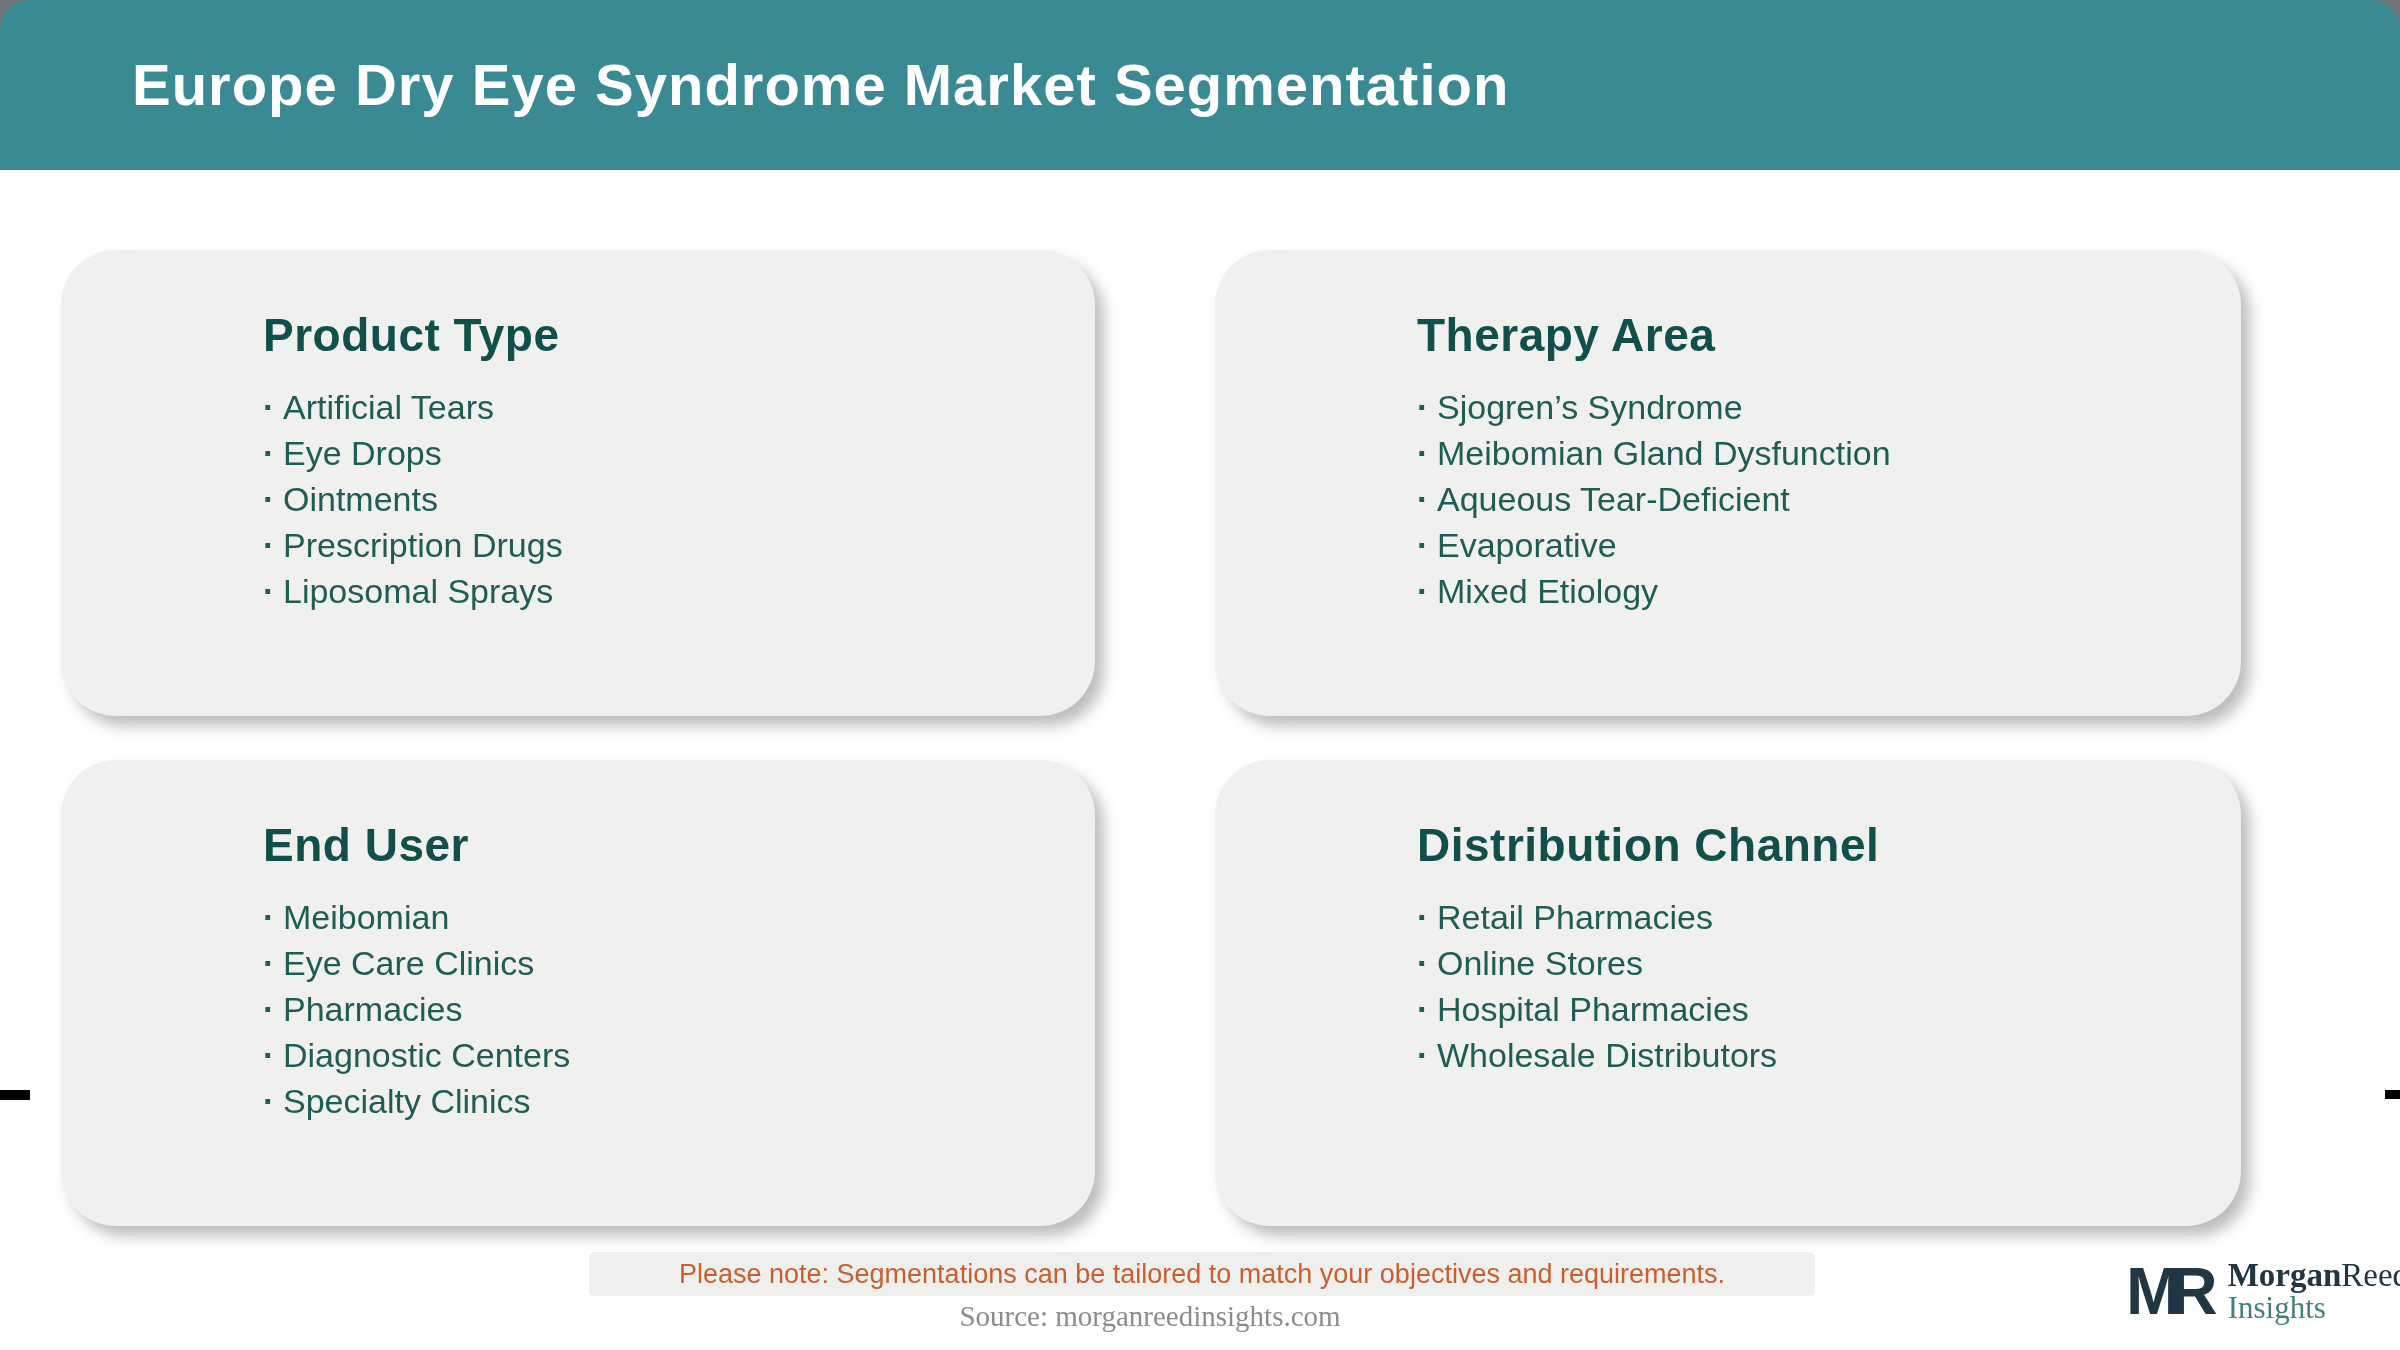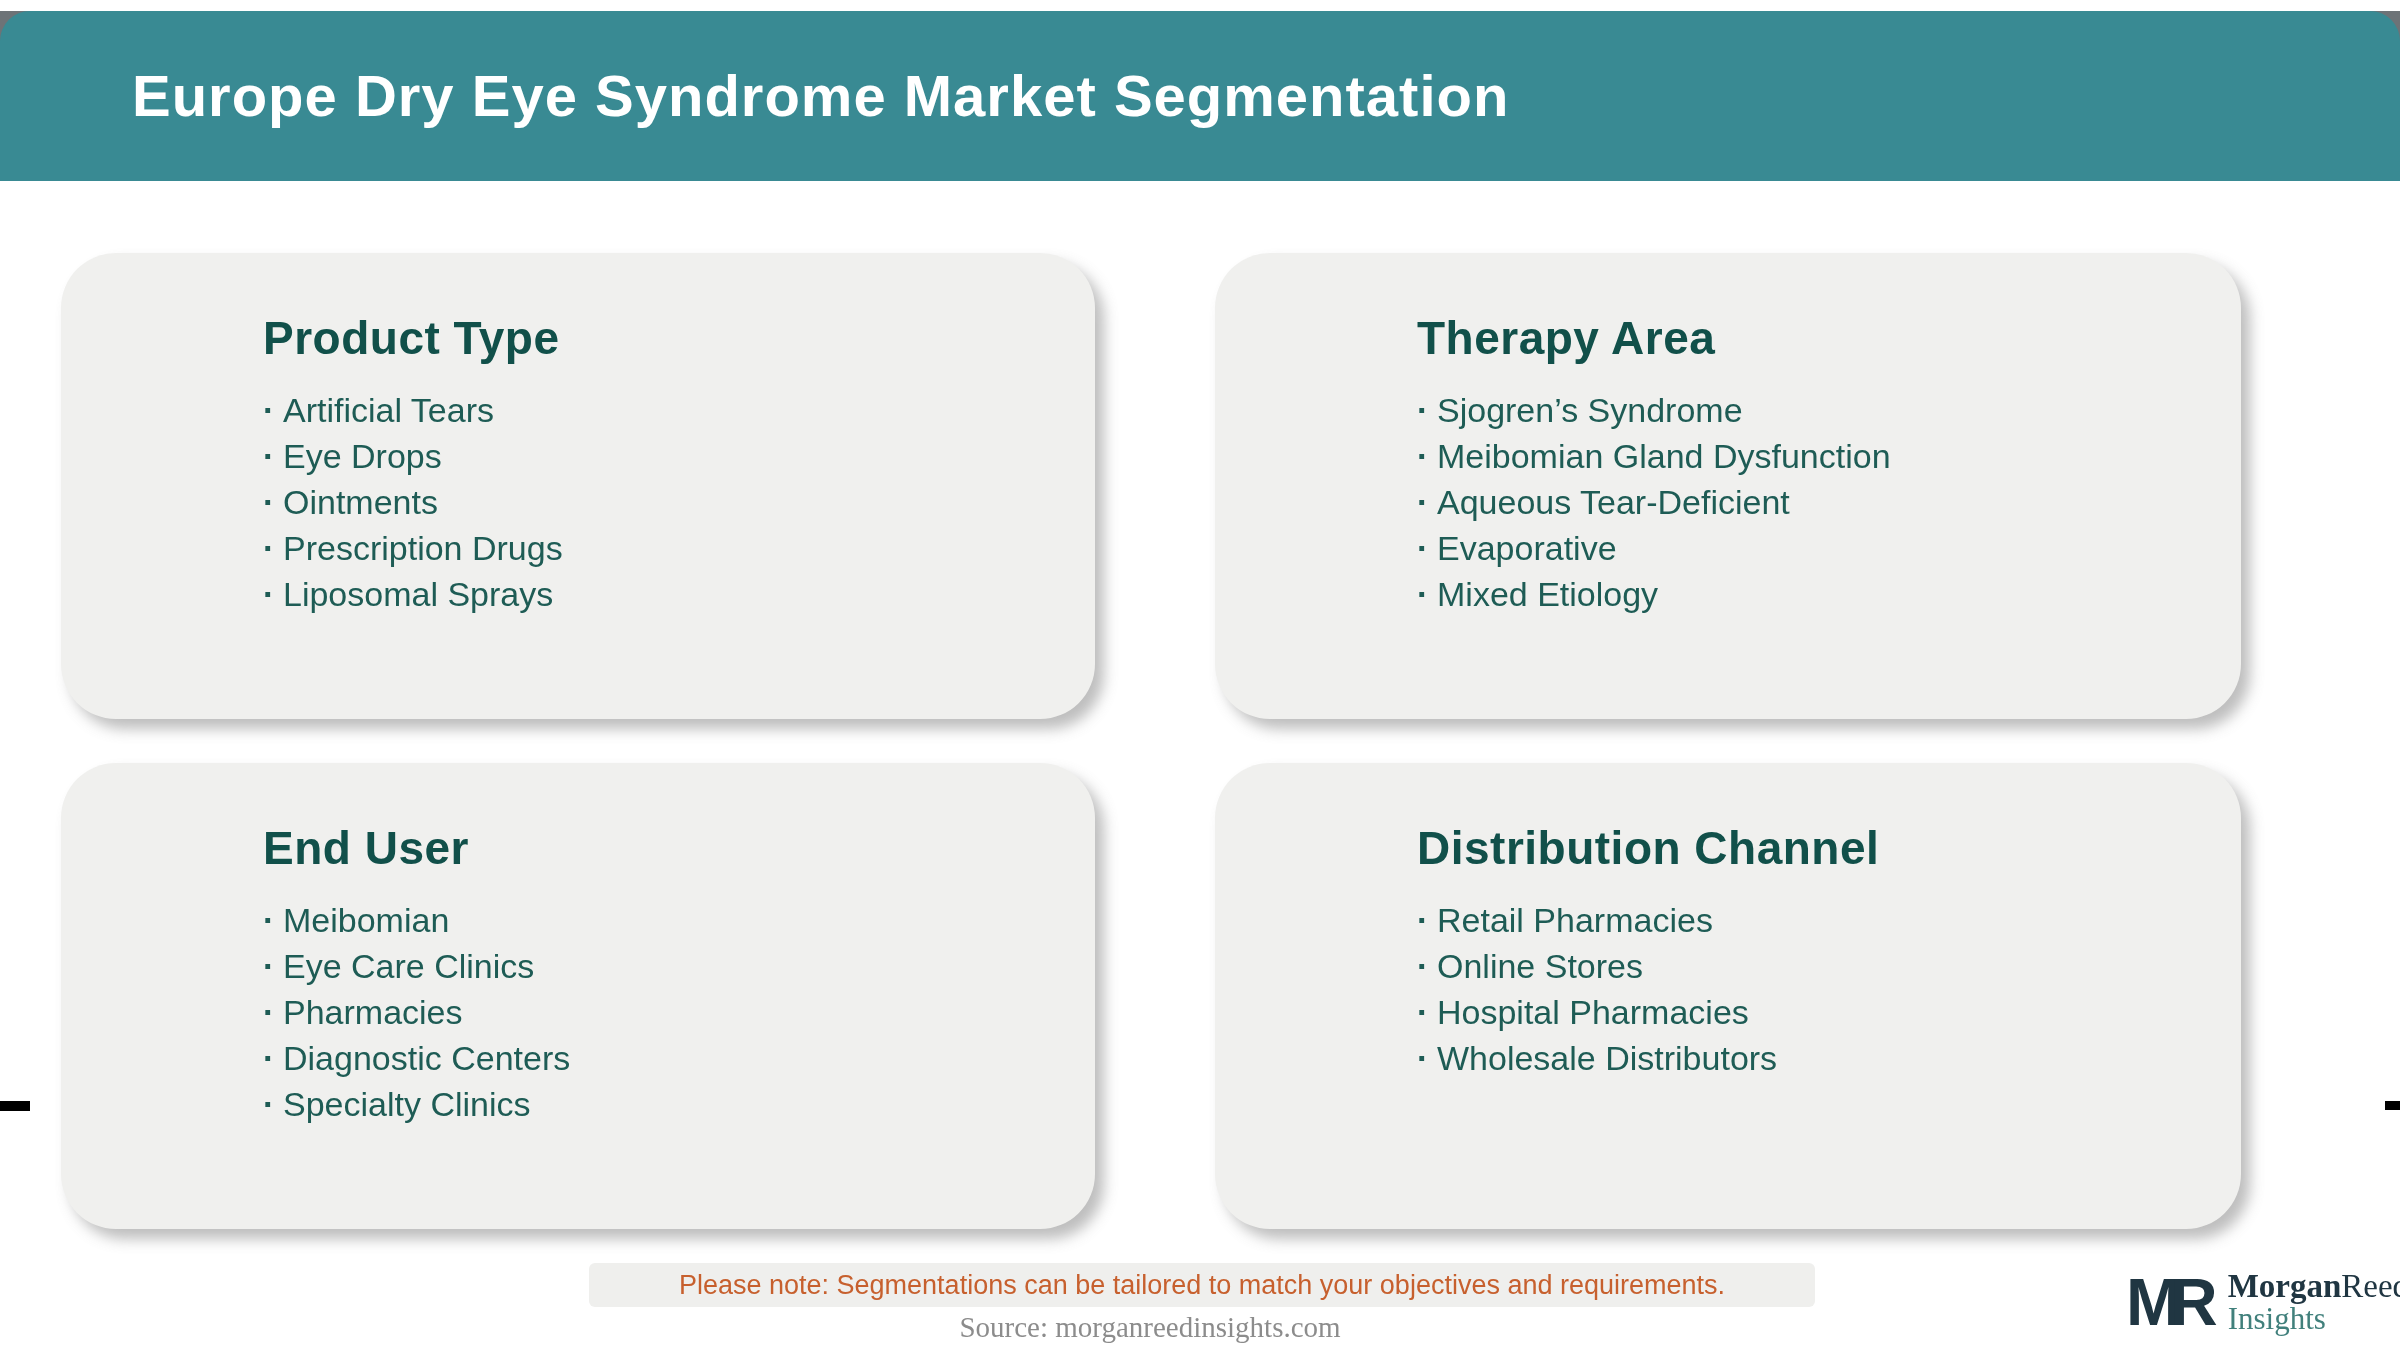--- a/index.html
+++ b/index.html
@@ -15,21 +15,21 @@
     --logo_teal: #41807c;
     --mark_black: #000000;
   }
   * { margin: 0; padding: 0; box-sizing: border-box; }
   html, body {
     width: 2400px; height: 1350px;
     background: #ffffff;
     overflow: hidden;
     font-family: "Liberation Sans", sans-serif;
   }
-  .slide { position: relative; width: 2400px; height: 1100px; background: #ffffff; margin-top: 11px; }
+  .slide { position: relative; width: 2400px; height: 1100px; background: #ffffff; }
 
   
   .header-backdrop {
     position: absolute; left: 0; top: 0; width: 2400px; height: 170px;
     background: var(--header_corner);
   }
   .header {
     position: absolute; left: 0; top: 0; width: 2400px; height: 170px;
     background: var(--header_bg);
     border-radius: 30px 30px 0 0;
@@ -37,21 +37,21 @@
   .header h1 {
     position: absolute; left: 132px; top: 0; height: 170px;
     line-height: 170px;
     font-size: 58px; font-weight: 700; letter-spacing: 1px;
     color: #ffffff;
     white-space: nowrap;
   }
 
   
   .cards {
-    position: absolute; left: 61px; top: 242px; width: 2180px;
+    position: absolute; left: 61px; top: 250px; width: 2180px;
     display: grid;
     grid-template-columns: 1034px 1026px;
     grid-template-rows: 466px 466px;
     column-gap: 120px; row-gap: 44px;
   }
   .card {
     background: var(--card_bg);
     border-radius: 55px;
     box-shadow: 9px 10px 14px rgba(110, 110, 110, 0.45);
     padding: 58px 60px 0 202px;

